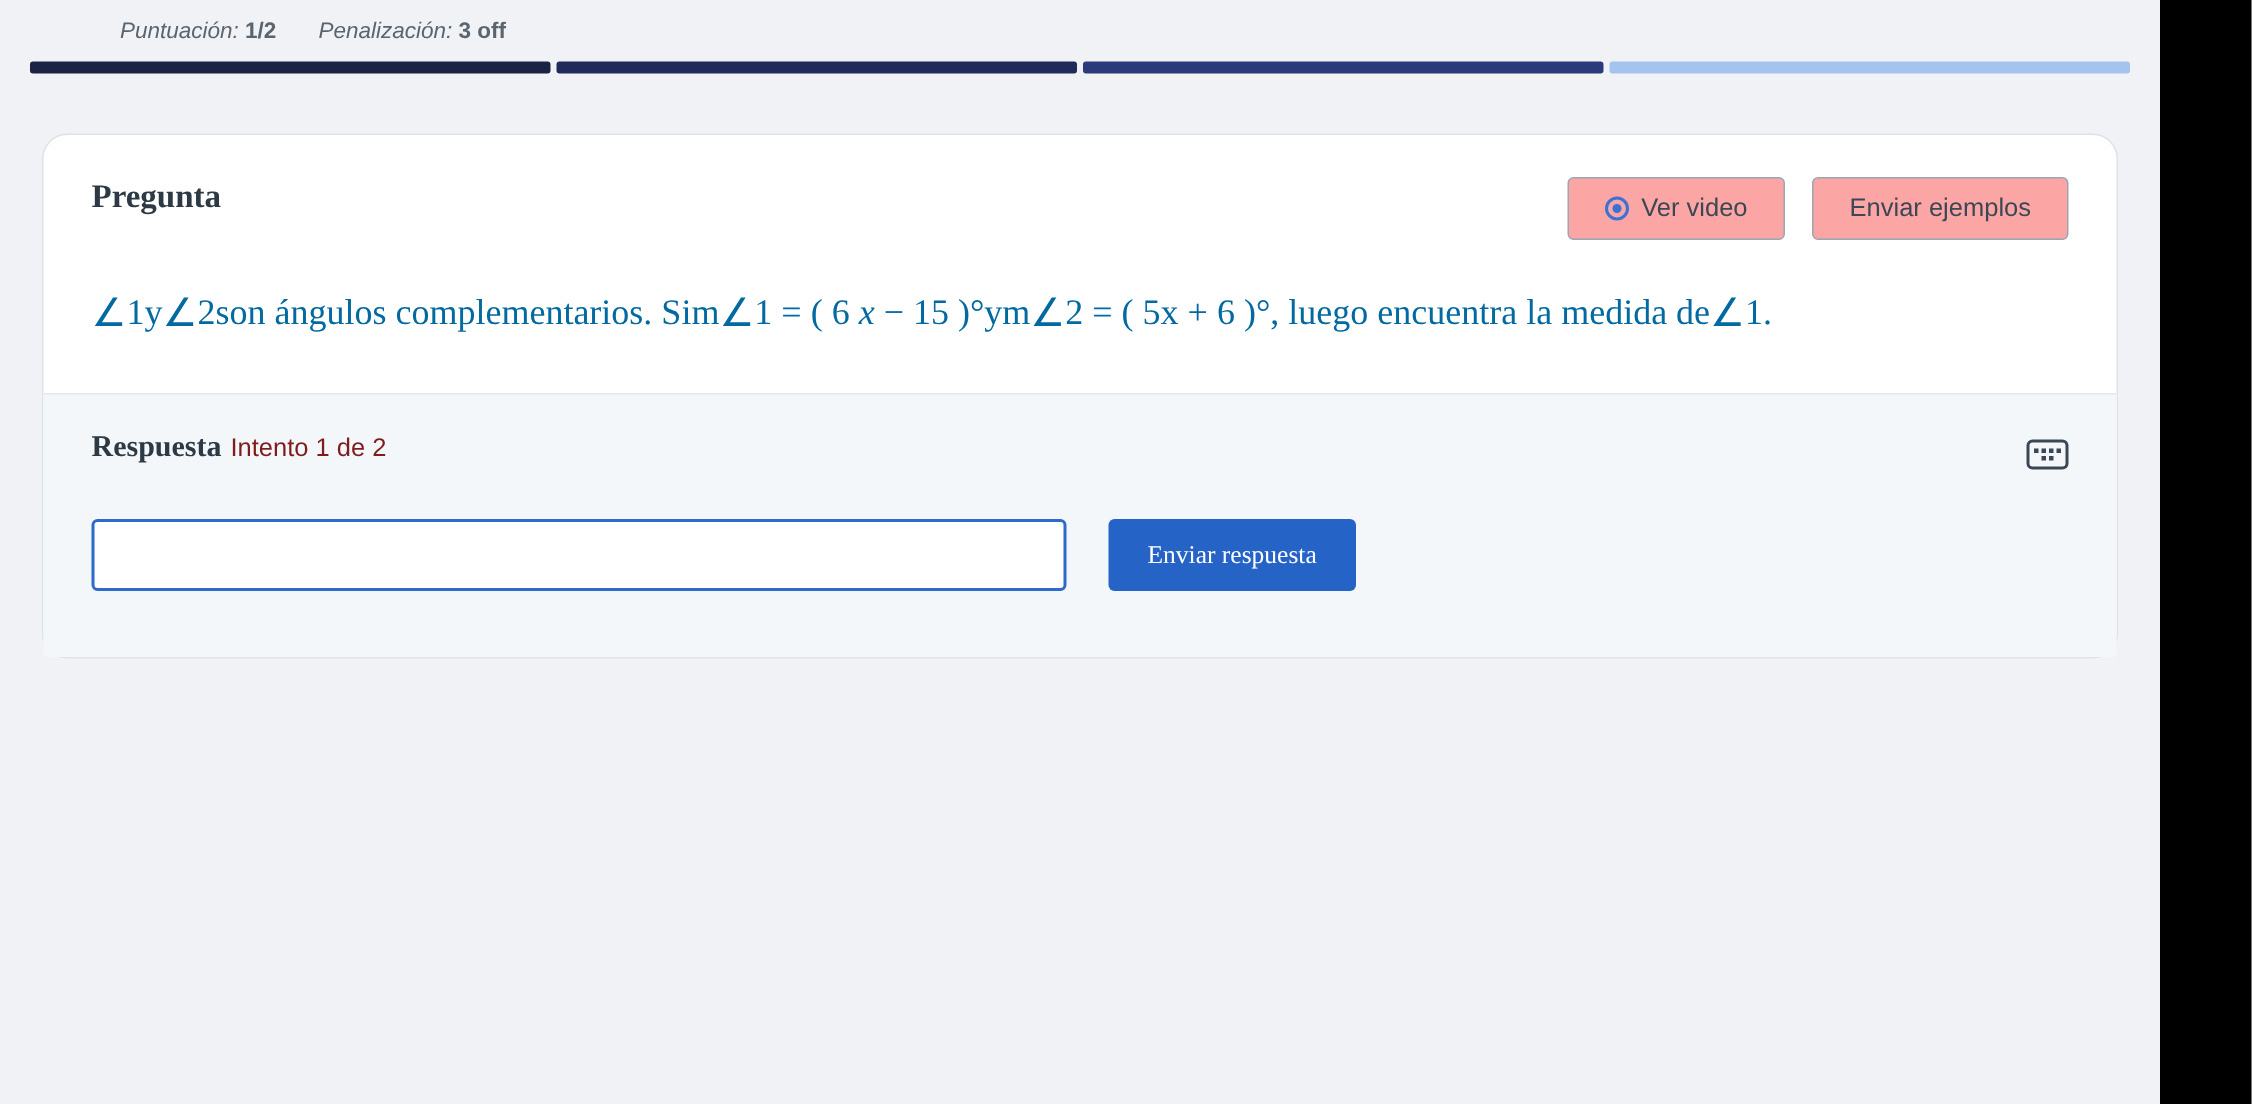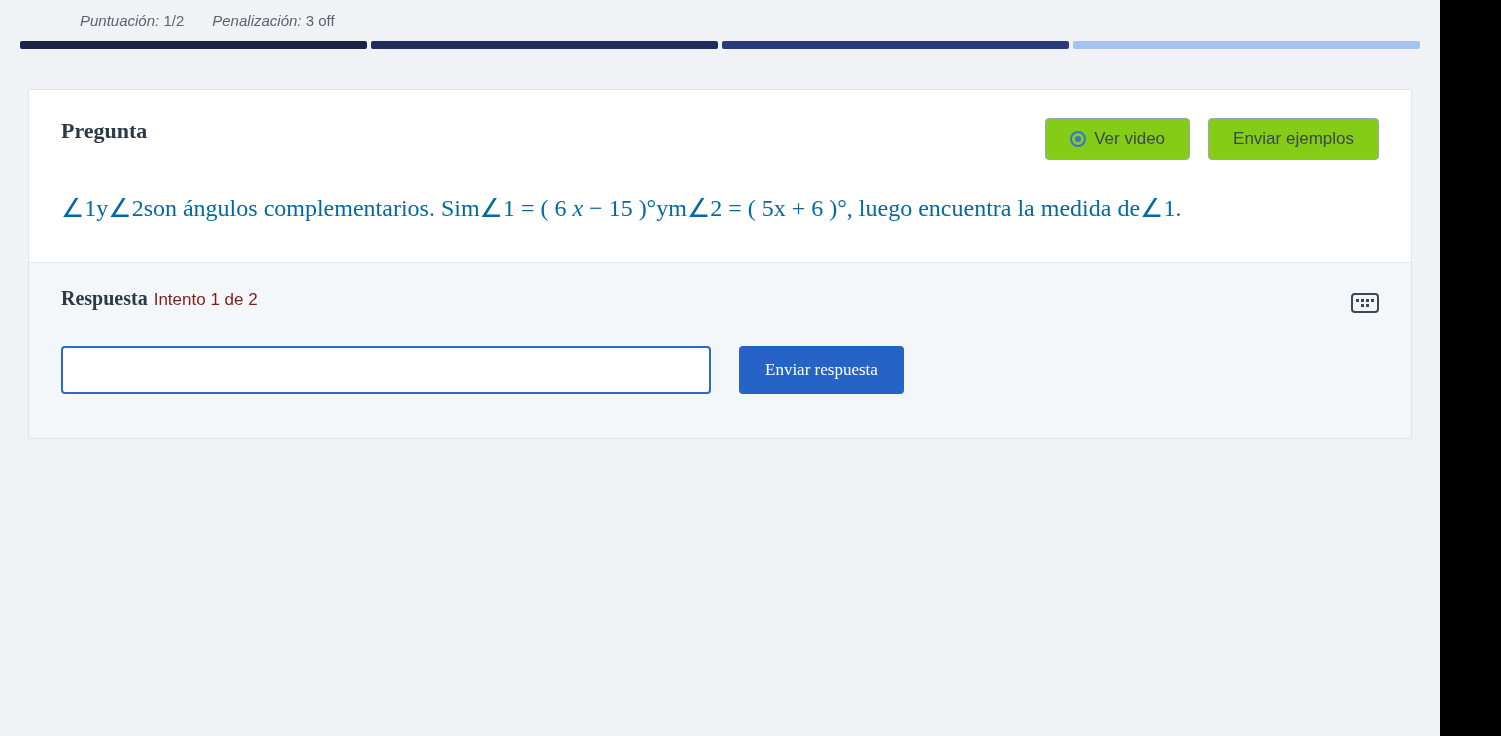--- a/index.html
+++ b/index.html
@@ -19,63 +19,63 @@
   }
   .topbar {
     padding: 12px 30px 6px 80px;
     font-family: -apple-system, BlinkMacSystemFont, 'Segoe UI', Arial, sans-serif;
     font-size: 15px;
     color: #5a6570;
     display: flex;
     gap: 28px;
   }
   .topbar .score-label, .topbar .penalty-label { font-weight: 400; font-style: italic; }
-  .topbar .score-value, .topbar .penalty-value { font-weight: 400; }
+  .topbar .score-value, .topbar .penalty-value { font-weight: 700; }
   .progress-wrap {
     display: flex;
     height: 8px;
     margin: 6px 20px 0 20px;
     gap: 4px;
   }
   .progress-seg {
     flex: 1;
     height: 8px;
     background: #d4dbe3;
     border-radius: 2px;
   }
   .progress-seg.filled1 { background: #1a2344; }
   .progress-seg.filled2 { background: #1f2c59; }
   .progress-seg.filled3 { background: #2a3a7a; }
   .progress-seg.current { background: #a5c3ef; }
 
   .card {
     background: #fff;
     border: 1px solid #dde3e9;
-    border-radius: 1px;
+    border-radius: 17px;
     margin: 40px 28px 0 28px;
     padding: 0;
   }
   .card-head {
     display: flex;
     justify-content: space-between;
     align-items: flex-start;
     padding: 28px 32px 0 32px;
   }
   .question-label {
     font-family: Georgia, serif;
     font-size: 22px;
     font-weight: 700;
     color: #2d3a46;
   }
   .head-actions {
     display: flex;
     gap: 18px;
   }
   .btn-outline {
-    background: #84cc16;
+    background: #fca5a5;
     border: 1px solid #9aa6b2;
     border-radius: 4px;
     padding: 10px 24px;
     font-family: -apple-system, BlinkMacSystemFont, 'Segoe UI', Arial, sans-serif;
     font-size: 17px;
     color: #3b4754;
     cursor: pointer;
     display: inline-flex;
     align-items: center;
     gap: 8px;

